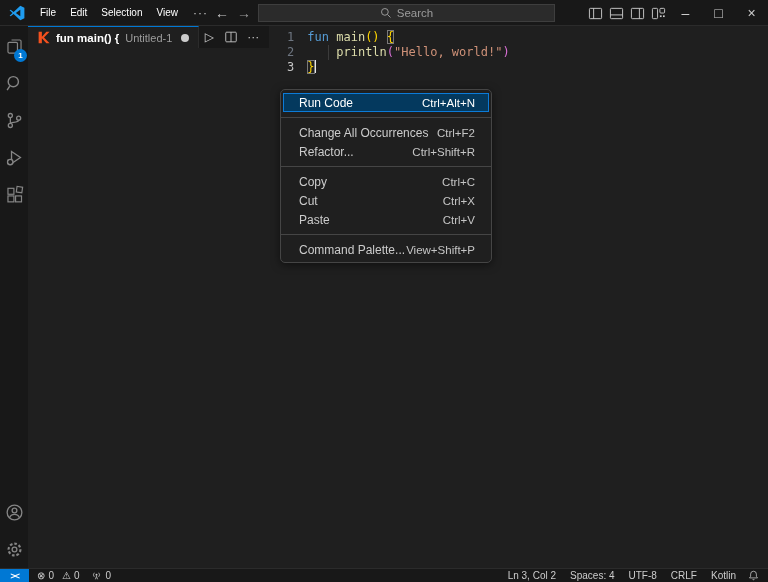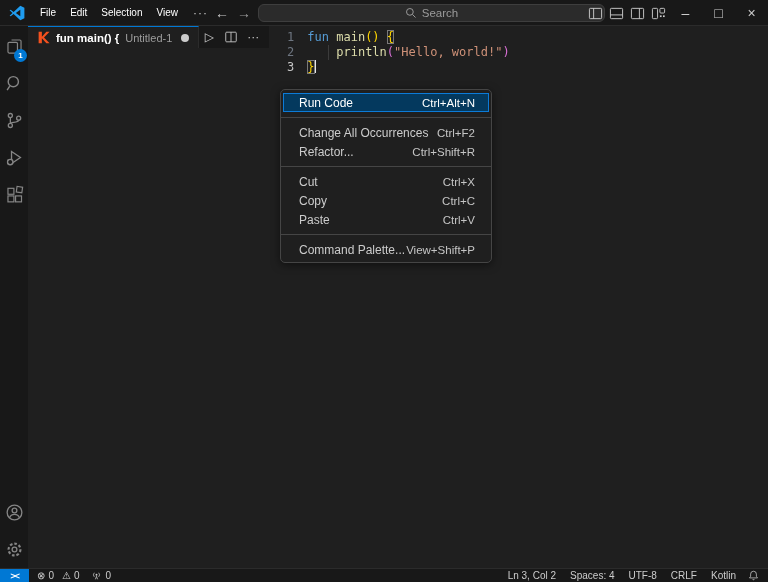--- a/index.html
+++ b/index.html
@@ -9,21 +9,21 @@
 
   
   .titlebar { position:relative; height:26px; background:#181818; border-bottom:1px solid #2b2b2b; display:flex; align-items:center; }
   .logo { width:16px; height:16px; margin:0 8px 0 9px; flex:0 0 auto; }
   .menubar { display:flex; align-items:center; }
   .tb-menu { font-size:10px; color:#ffffff; padding:2px 7px; border-radius:4px; cursor:default; }
   .tb-dots { font-size:12px; color:#cccccc; padding:2px 8px; letter-spacing:1px; }
   .nav-arrow { position:absolute; top:0; height:26px; width:22px; display:flex; align-items:center; justify-content:center; font-size:14px; }
   .nav-back { left:211px; color:#cccccc; }
   .nav-fwd { left:233px; color:#9d9d9d; }
-  .searchbox { position:absolute; left:258px; top:4px; width:347px; height:18px; background:#2b2b2b; border:1px solid #3e3e3e; border-radius:6px;
+  .searchbox { position:absolute; left:258px; top:4px; width:297px; height:18px; background:#2b2b2b; border:1px solid #3e3e3e; border-radius:0;
                display:flex; align-items:center; justify-content:center; gap:5px; font-size:11.5px; color:#9b9b9b; }
   .tb-right { position:absolute; right:0; top:0; height:26px; display:flex; align-items:center; }
   .tb-icon { width:21px; height:22px; display:flex; align-items:center; justify-content:center; color:#cccccc; }
   .win-btn { width:33px; height:26px; display:flex; align-items:center; justify-content:center; font-size:14px; color:#cccccc; }
 
   
   .workbench { display:flex; height:542px; }
   .activitybar { width:28px; background:#181818; display:flex; flex-direction:column; align-items:center; padding-top:2px; }
   .ab-icon { width:28px; height:37px; display:flex; align-items:center; justify-content:center; color:#868686; position:relative; }
   .ab-bottom { margin-top:auto; }
@@ -244,26 +244,26 @@
     <div class="menu-item">
       <span class="mi-label">Change All Occurrences</span>
       <span class="mi-key">Ctrl+F2</span>
     </div>
     <div class="menu-item">
       <span class="mi-label">Refactor...</span>
       <span class="mi-key">Ctrl+Shift+R</span>
     </div>
     <div class="menu-sep"></div>
     <div class="menu-item">
+      <span class="mi-label">Copy</span>
+      <span class="mi-key">Ctrl+C</span>
+    </div>
+    <div class="menu-item">
       <span class="mi-label">Cut</span>
       <span class="mi-key">Ctrl+X</span>
-    </div>
-    <div class="menu-item">
-      <span class="mi-label">Copy</span>
-      <span class="mi-key">Ctrl+C</span>
     </div>
     <div class="menu-item">
       <span class="mi-label">Paste</span>
       <span class="mi-key">Ctrl+V</span>
     </div>
     <div class="menu-sep"></div>
     <div class="menu-item">
       <span class="mi-label">Command Palette...</span>
       <span class="mi-key">View+Shift+P</span>
     </div>

